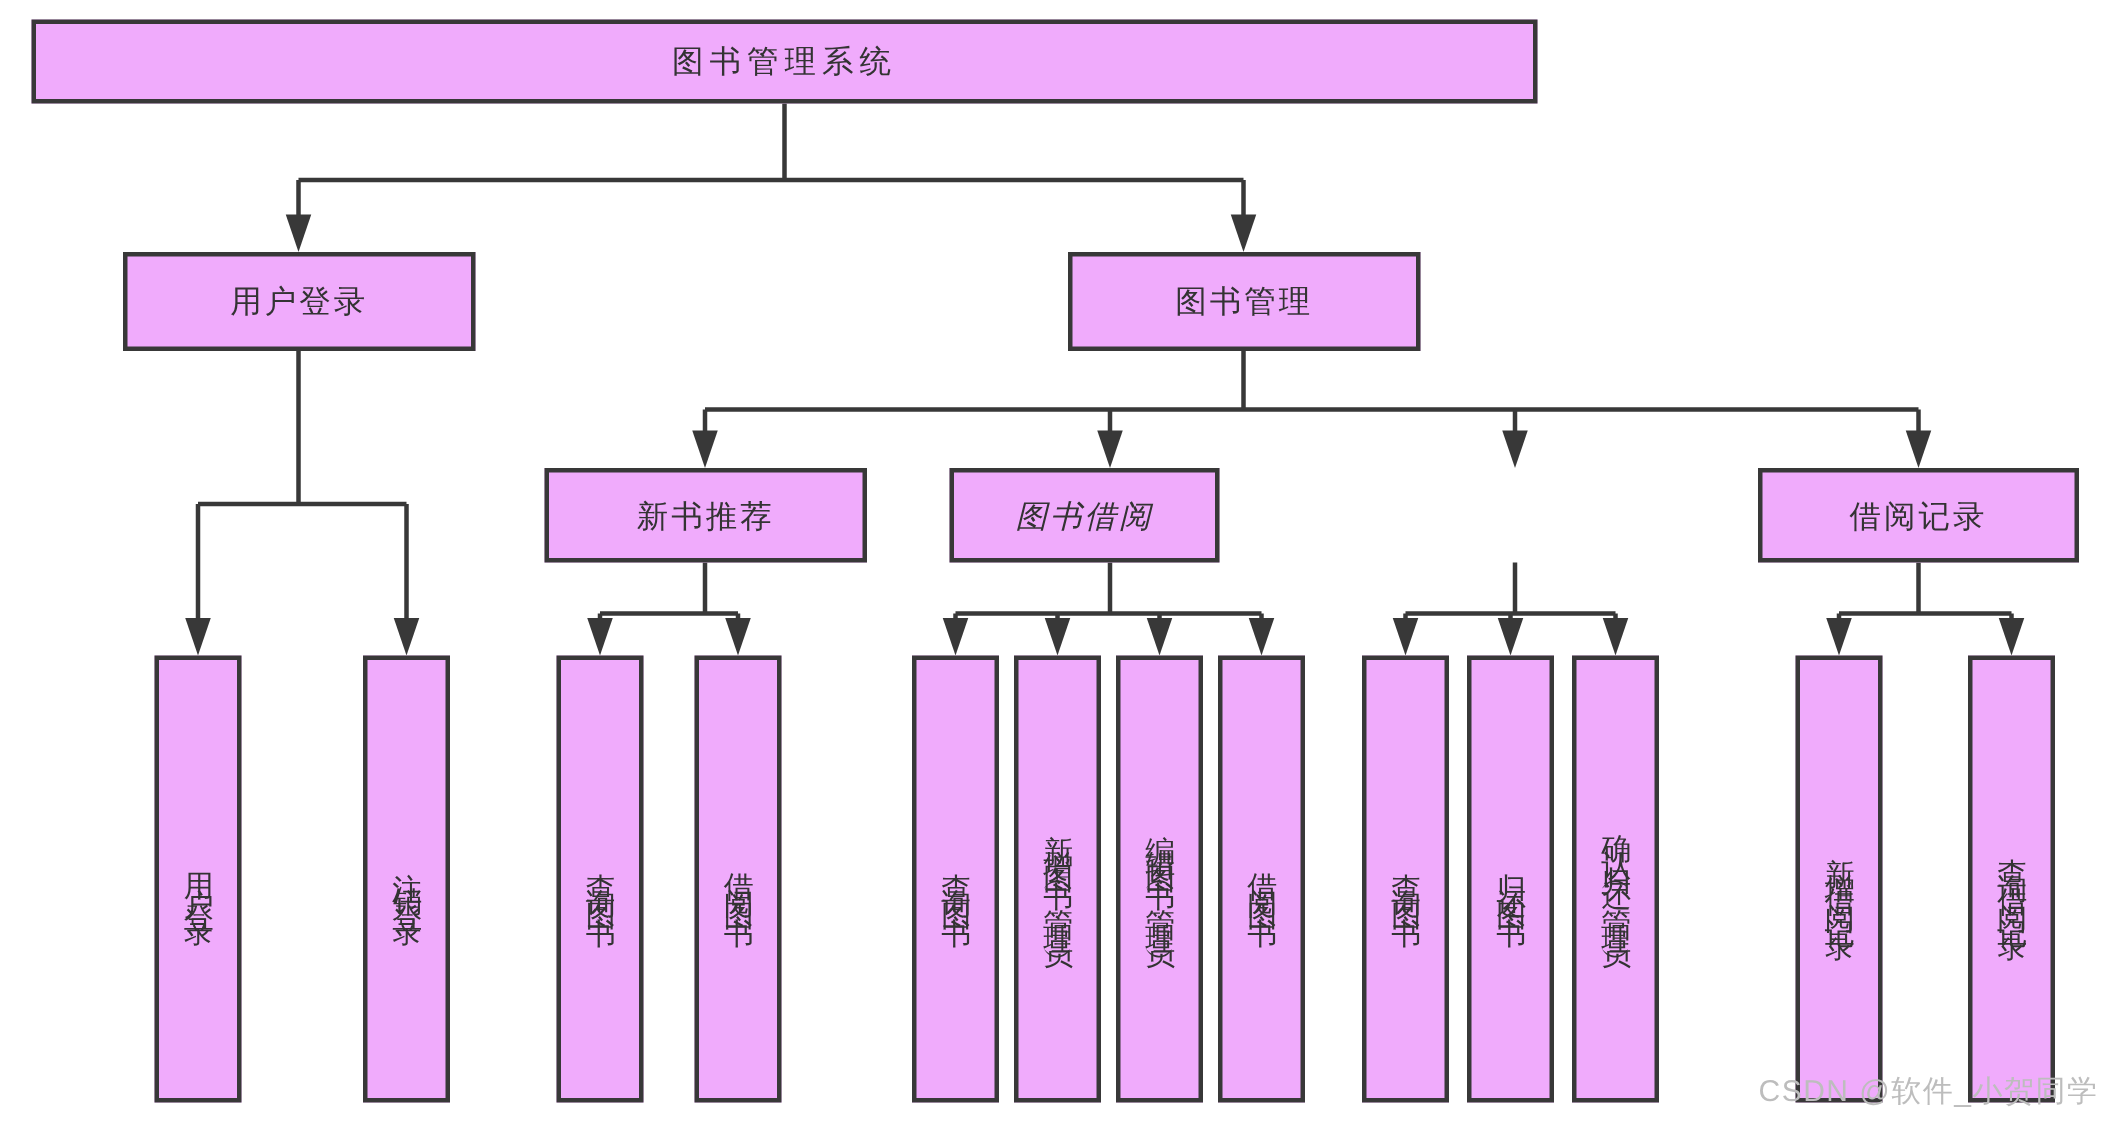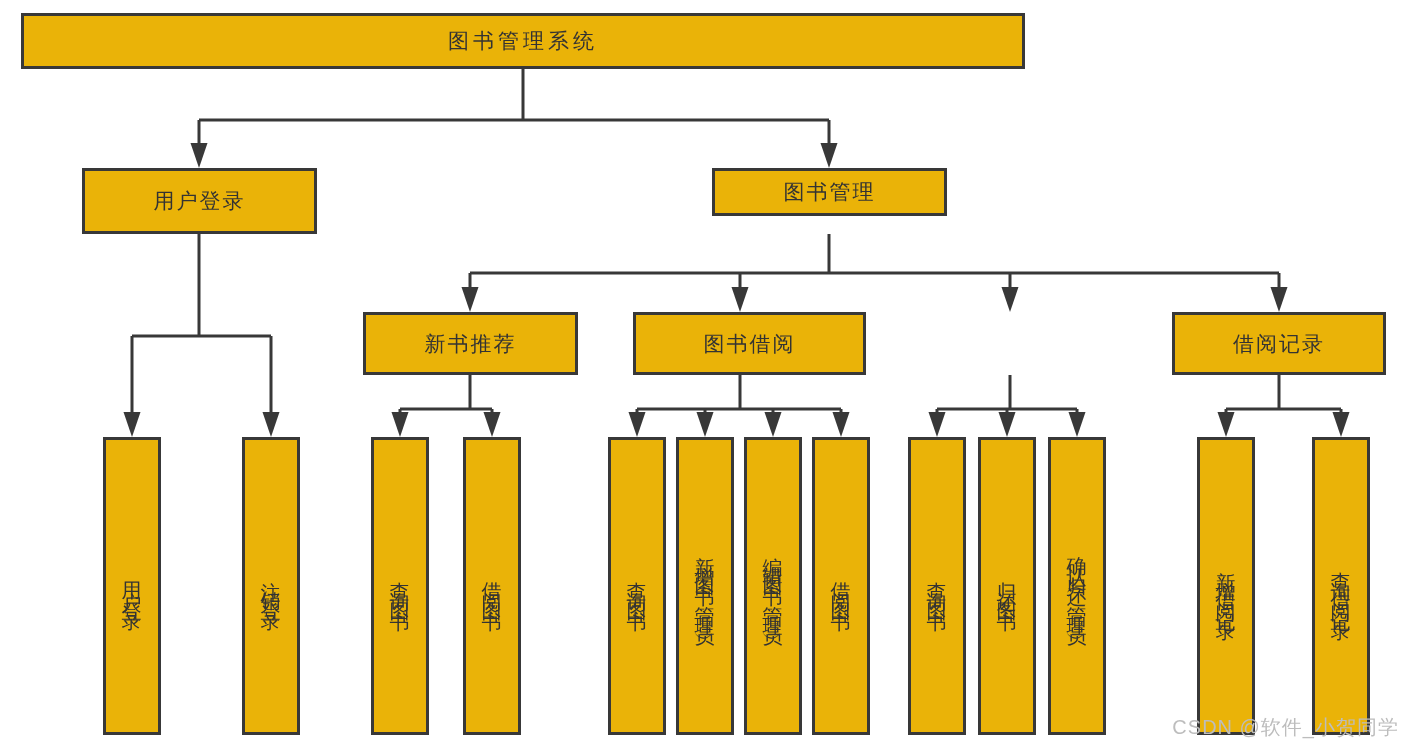--- a/index.html
+++ b/index.html
@@ -17,21 +17,21 @@
   .connectors {
     position: absolute;
     left: 0; top: 0;
     width: 1405px; height: 747px;
     z-index: 1;
   }
   .node {
     position: absolute;
     box-sizing: border-box;
     border: 3px solid #383838;
-    background: #eab308;
+    background: #f0abfc;
     display: flex;
     align-items: center;
     justify-content: center;
     color: #333333;
     z-index: 2;
   }
   .node.root span {
     font-size: 21px;
     letter-spacing: 4px;
     white-space: nowrap;
@@ -99,28 +99,28 @@
       <polygon points="1332.5,412 1349.5,412 1341,437" fill="#383838"></polygon>
     </svg>
 
   <div class="node root" style="left:21px; top:13px; width:1004px; height:56px;">
     <span>图书管理系统</span>
   </div>
 
   <div class="node h2" style="left:82px; top:168px; width:235px; height:66px;">
     <span>用户登录</span>
   </div>
-  <div class="node h2" style="left:712px; top:168px; width:235px; height:48px;">
+  <div class="node h2" style="left:712px; top:168px; width:235px; height:66px;">
     <span>图书管理</span>
   </div>
 
   <div class="node h3" style="left:363px; top:312px; width:215px; height:63px;">
     <span>新书推荐</span>
   </div>
-  <div class="node h3" style="left:633px; top:312px; width:233px; height:63px;">
+  <div class="node h3" style="left:633px; top:312px; width:180px; height:63px;font-style:italic;">
     <span>图书借阅</span>
   </div>
   <div class="node h3" style="left:1172px; top:312px; width:214px; height:63px;align-items:center;">
     <span>借阅记录</span>
   </div>
 
   <div class="node leaf" style="left:103px;">
     <span>用户登录</span>
   </div>
   <div class="node leaf" style="left:242px;">

